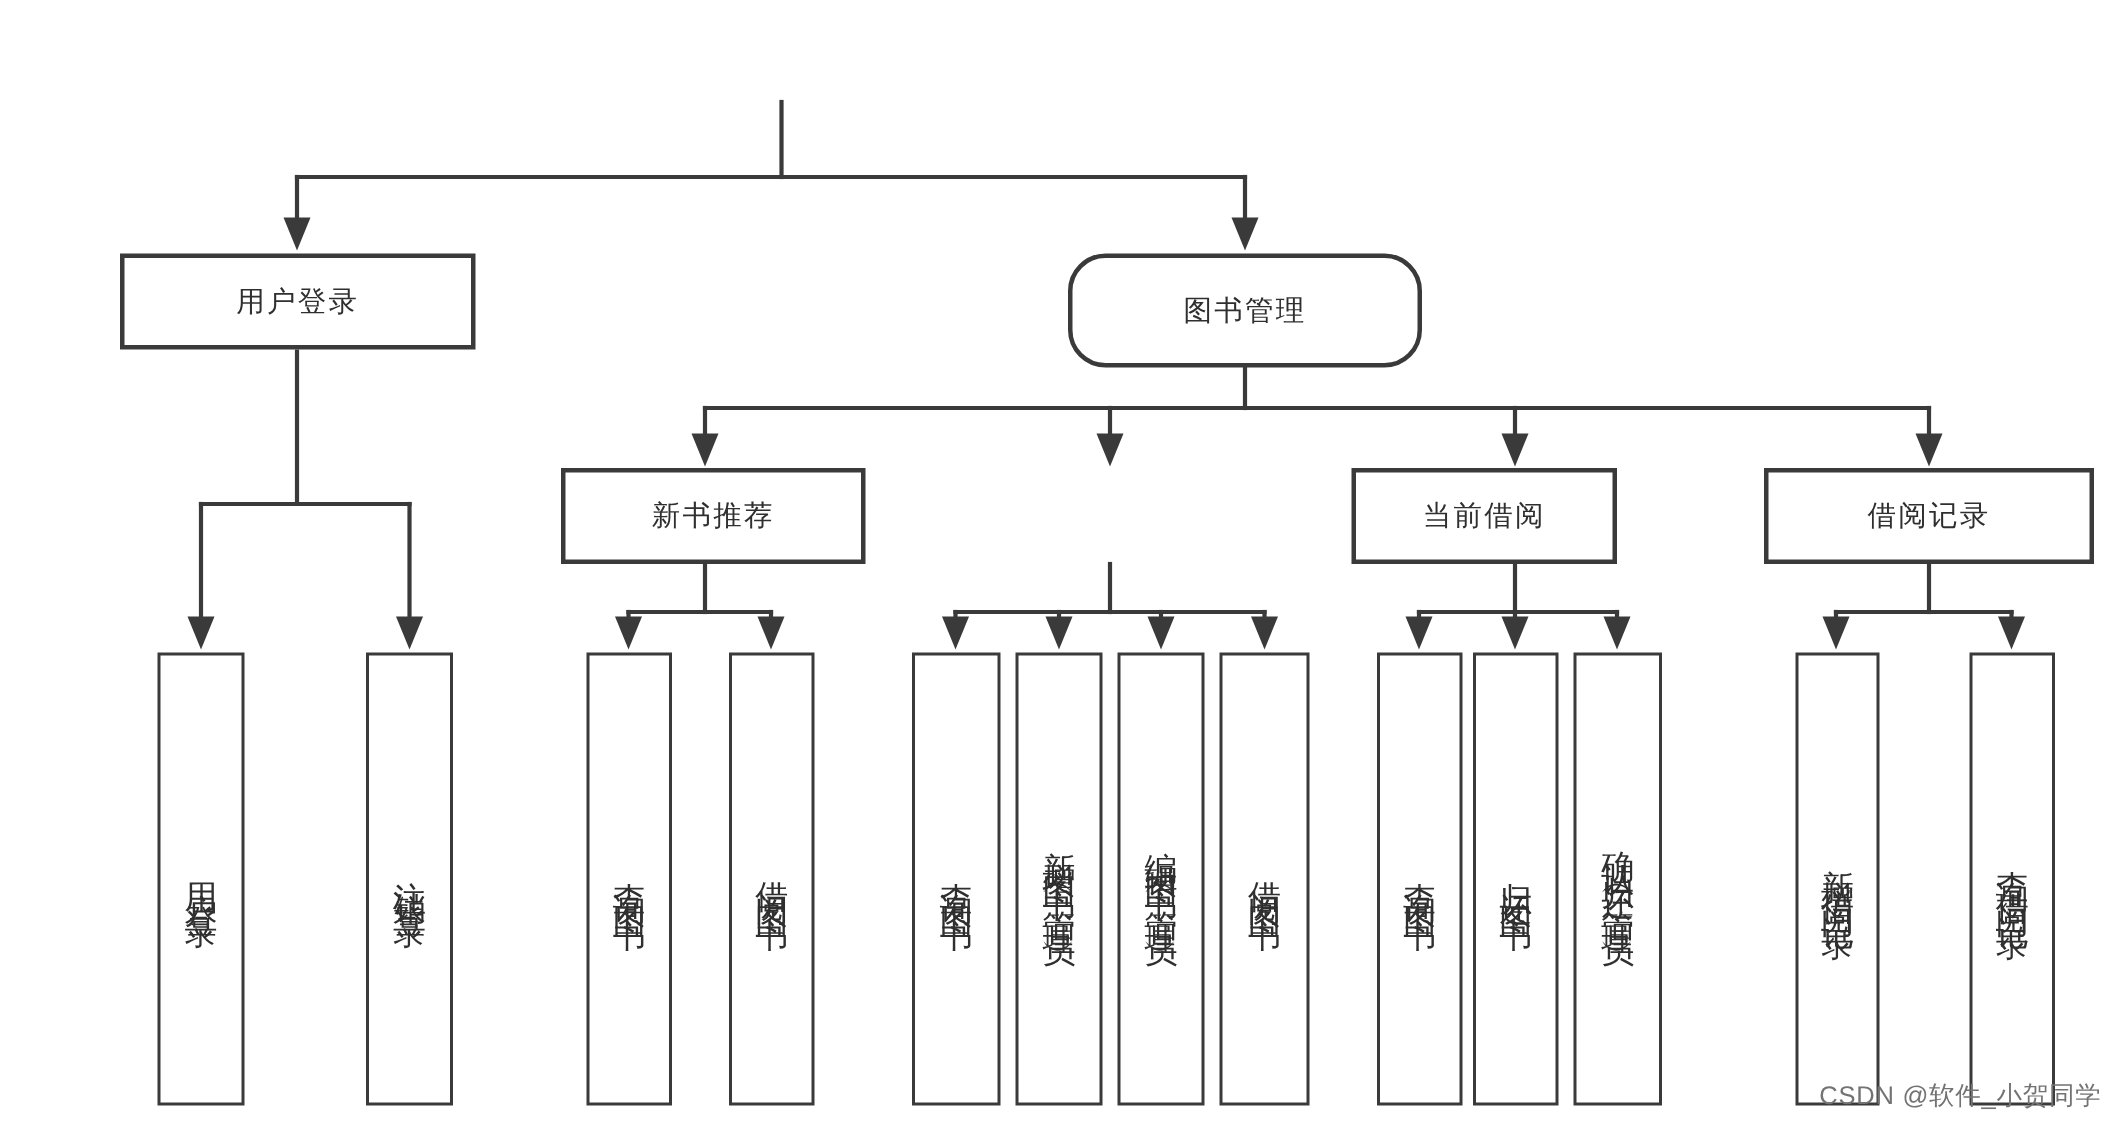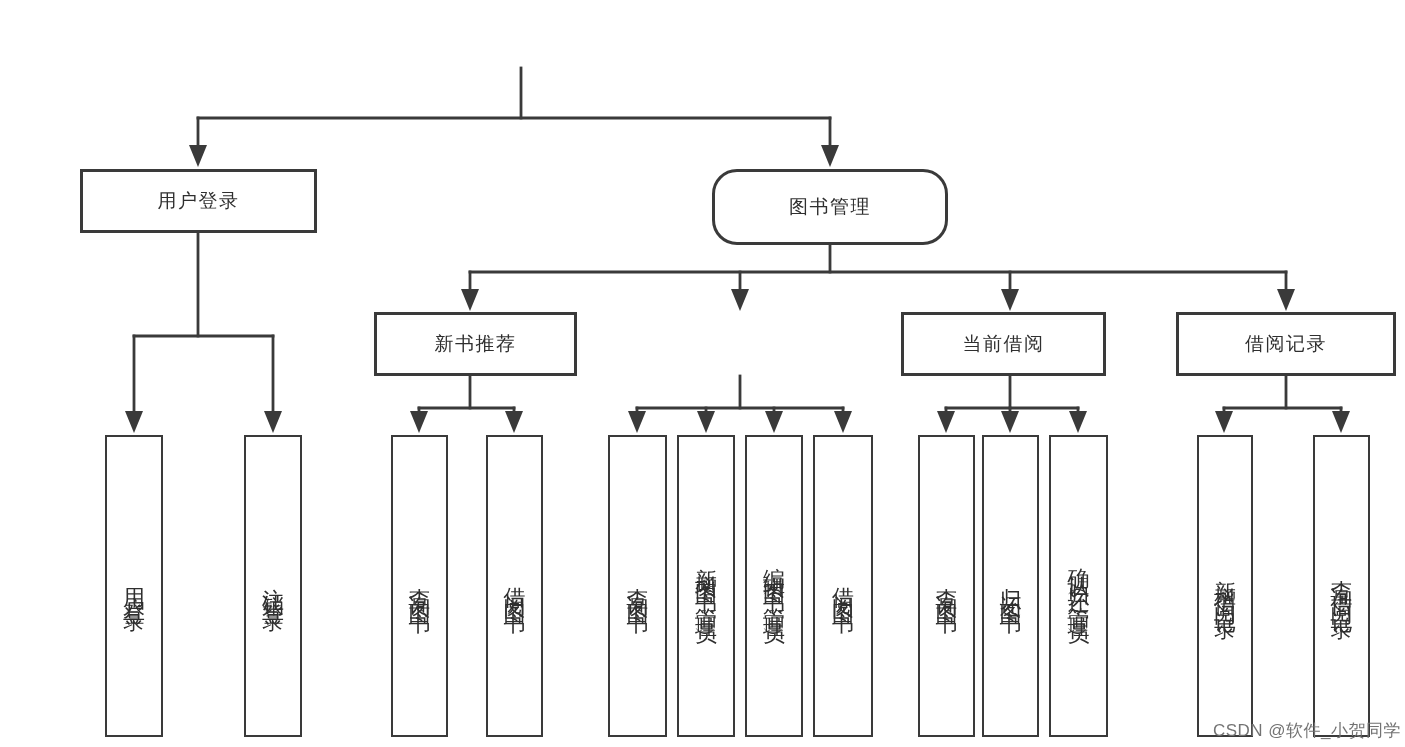--- a/index.html
+++ b/index.html
@@ -132,21 +132,21 @@
   <div class="box hbox" style="left:80px; top:169px; width:237px; height:64px;">
     <span>用户登录</span>
   </div>
   <div class="box hbox" style="left:712px; top:169px; width:236px; height:76px;border-radius:25px;">
     <span>图书管理</span>
   </div>
 
   <div class="box hbox" style="left:362px; top:312px; width:203px; height:64px;margin-left:12px;">
     <span>新书推荐</span>
   </div>
-  <div class="box hbox" style="left:901px; top:312px; width:205px; height:64px;">
+  <div class="box hbox" style="left:901px; top:312px; width:177px; height:64px;">
     <span>当前借阅</span>
   </div>
   <div class="box hbox" style="left:1176px; top:312px; width:220px; height:64px;">
     <span>借阅记录</span>
   </div>
 
   <div class="box vbox" style="left:105px; top:435px; width:58px; height:302px;">
     <span class="vtext">用户登录</span>
   </div>
   <div class="box vbox" style="left:244px; top:435px; width:58px; height:302px;">

